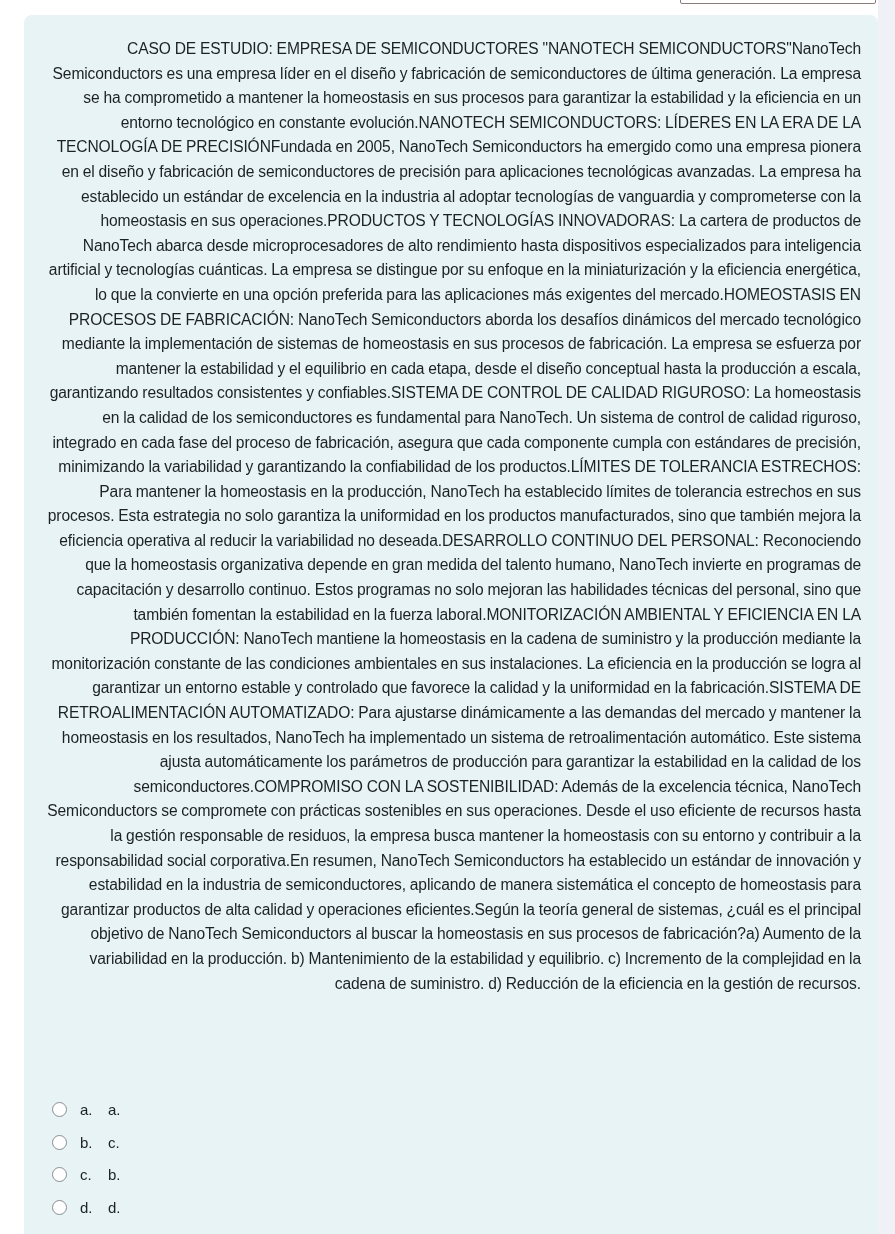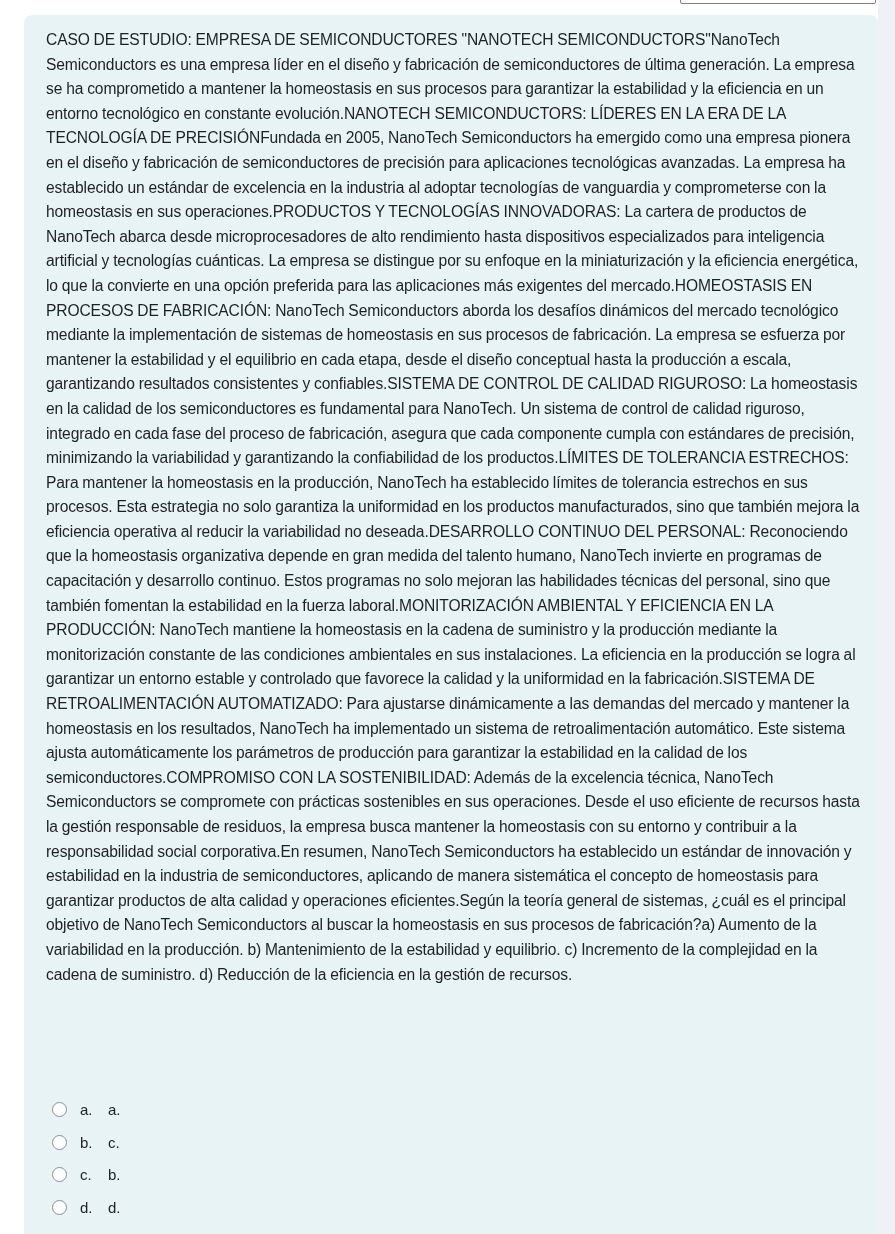--- a/index.html
+++ b/index.html
@@ -40,28 +40,29 @@
       top: 15px;
       width: 854px;
       height: 1240px;
       background: #e7f3f5;
       border-radius: 8px 8px 0 0;
       box-sizing: border-box;
     }
     .question-text {
       position: absolute;
       left: 22px;
-      top: 13px;
+      top: 22px;
       width: 815px;
       margin: 0;
       font-size: 15.6px;
       line-height: 24.6px;
       letter-spacing: -0.12px;
       word-spacing: -0.3px;
       color: #1d2125;
+      text-align: right;
     }
     .answers {
       position: absolute;
       left: 28px;
       top: 1078px;
       width: 400px;
     }
     .answer-row {
       display: flex;
       align-items: center;

